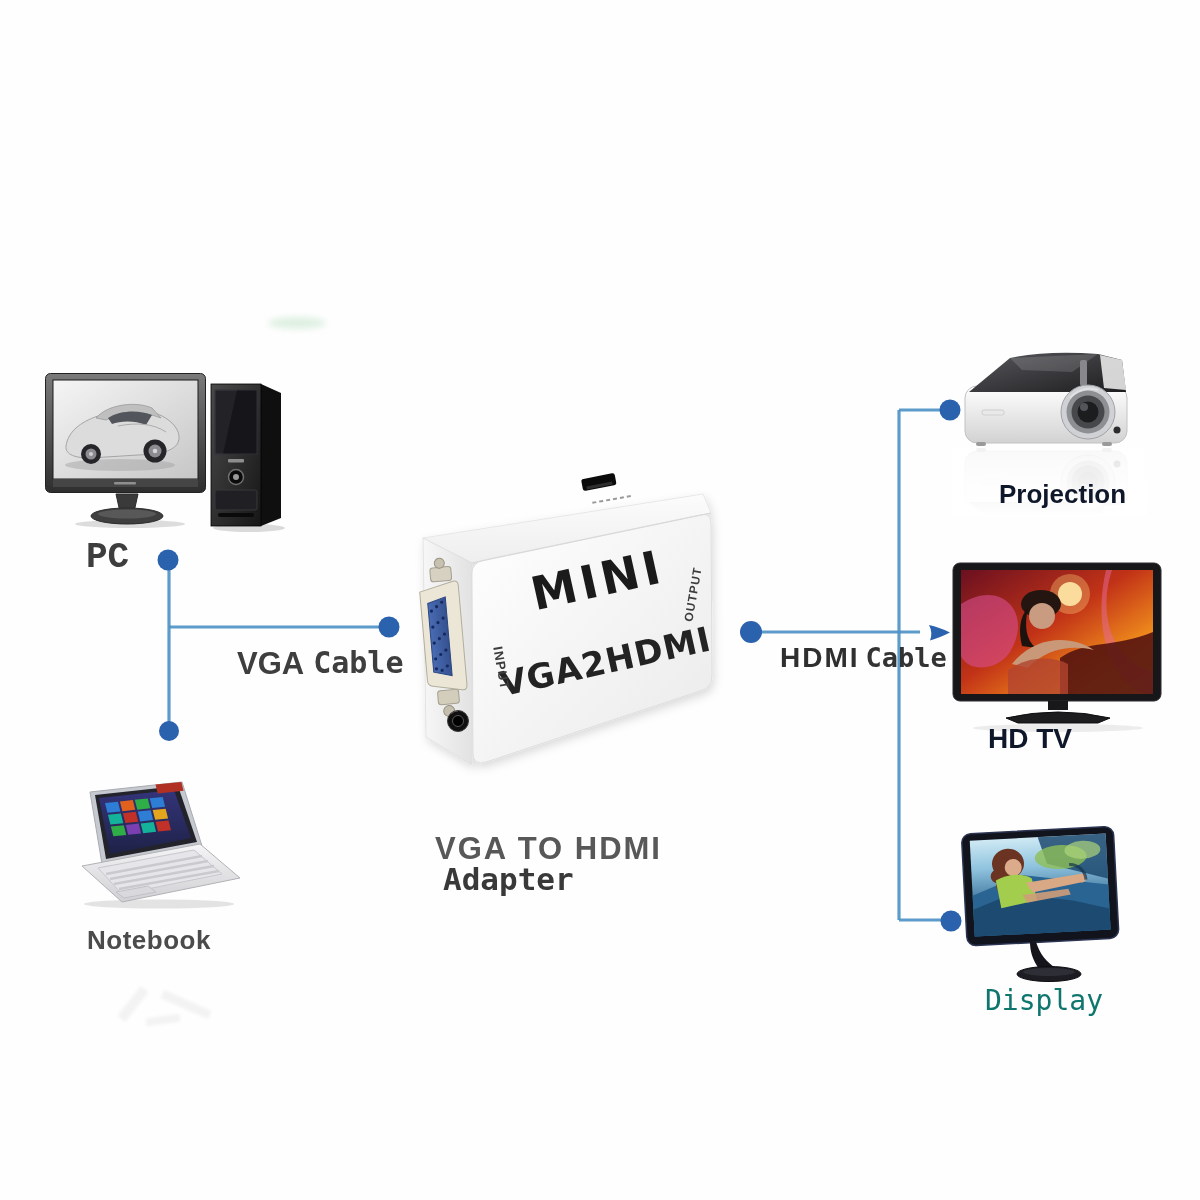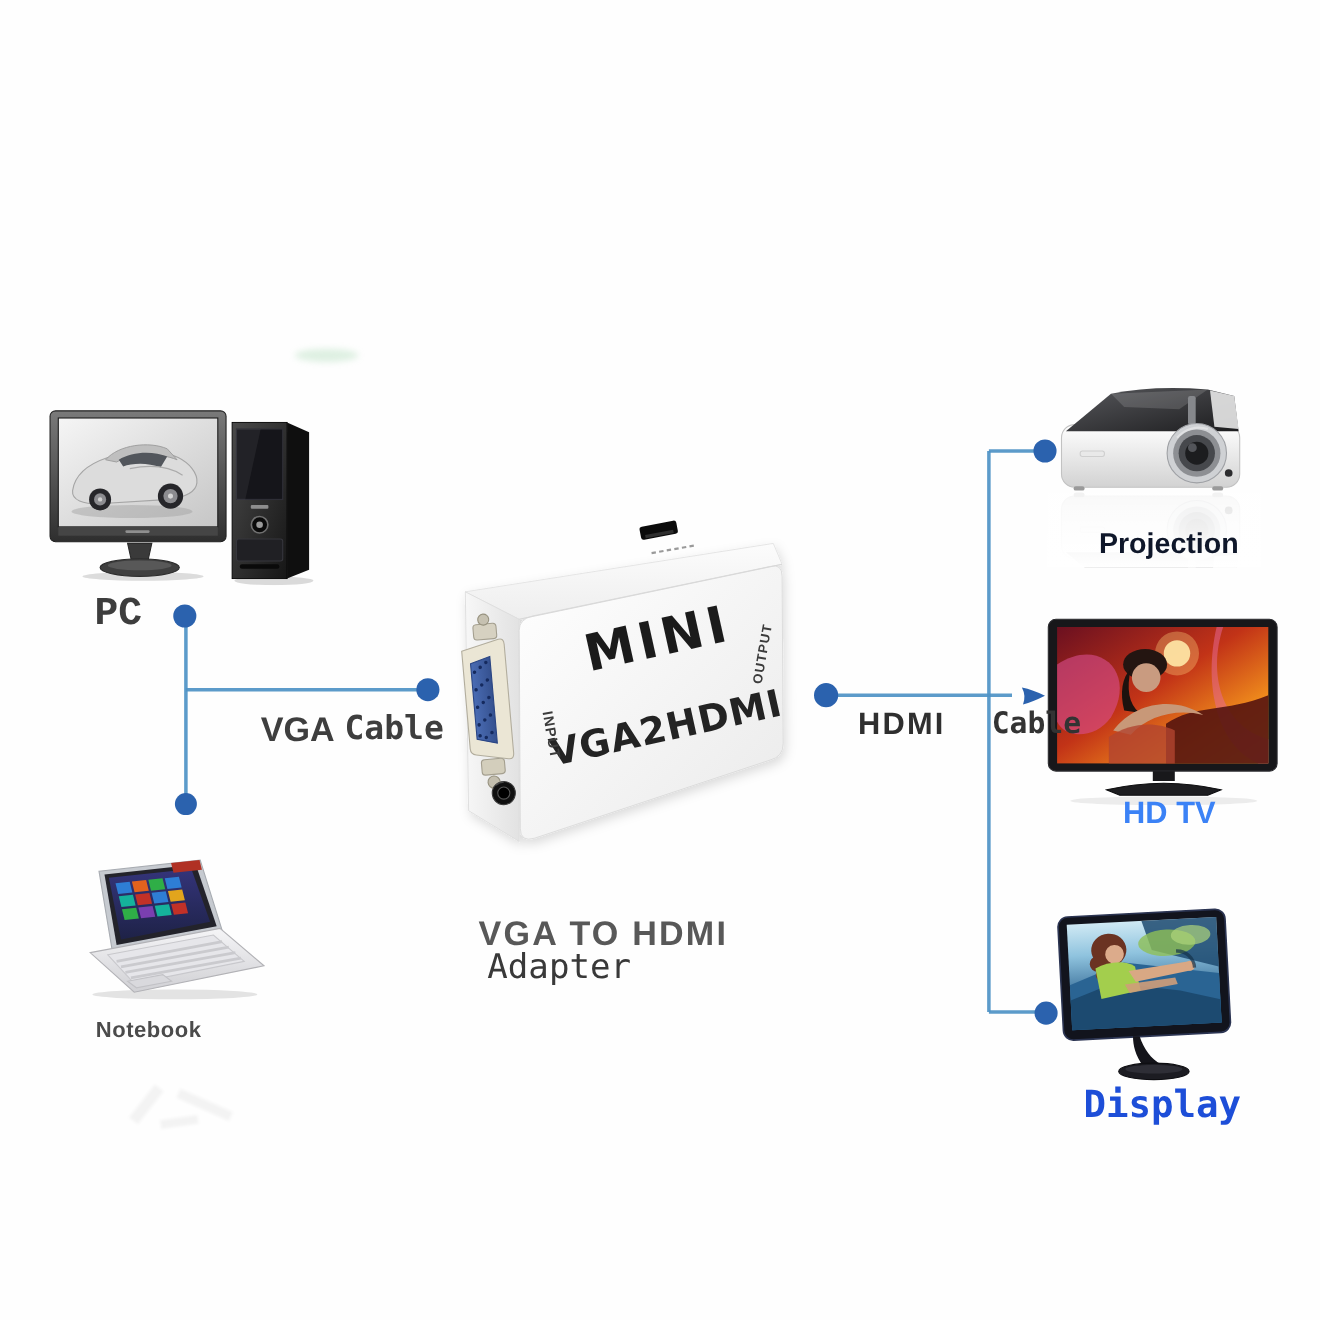--- a/index.html
+++ b/index.html
@@ -9,33 +9,33 @@
   .lbl{position:absolute;font-family:"Liberation Sans",sans-serif;font-weight:bold;
        color:#3a3a3a;white-space:nowrap;line-height:1;}
   .mono{font-family:"DejaVu Sans Mono",monospace;}
   .cap-row{display:flex;align-items:flex-start;}
   .connectors{position:absolute;left:0;top:0;}
   .cline{stroke:var(--line-color,#4E93C6);stroke-width:3.2;fill:none;opacity:.92;}
   .cdot{fill:var(--dot-color,#2B62AE);}
   .carrow{fill:var(--dot-color,#2B62AE);}
   
   .pc-label{left:86px;top:540px;font-size:36px;color:#3d3d3d;font-family:Liberation Mono, monospace;}
-  .notebook-label{left:87px;top:927px;font-size:20px;color:#4b4b4b;letter-spacing:.5px;}
+  .notebook-label{left:87px;top:927px;font-size:26px;color:#4b4b4b;letter-spacing:.5px;}
   .projection-label{left:999px;top:481px;font-size:26px;color:#0f172a;}
-  .hdtv-label{left:1021px;top:725px;font-size:28px;color:#3b82f6;}
-  .display-label{left:985px;top:987px;font-size:34px;color:#1d4ed8;font-weight:bold;}
+  .hdtv-label{left:988px;top:725px;font-size:28px;color:#0f172a;}
+  .display-label{left:985px;top:987px;font-size:28px;color:#0f766e;font-weight:normal;}
   .vga-cable-label{left:237px;top:648px;}
   .vga-cable-label .p1{font-size:31px;color:#3e3e3e;font-weight:bold;}
   .vga-cable-label .p2{font-size:30px;color:#3e3e3e;font-weight:bold;margin-left:9px;}
-  .hdmi-cable-label{left:780px;top:644px;gap:36px;}
+  .hdmi-cable-label{left:780px;top:644px;}
   .hdmi-cable-label .p1{font-size:28px;color:#2f2f2f;font-weight:bold;letter-spacing:2px;}
   .hdmi-cable-label .p2{font-size:27px;color:#333;font-weight:bold;margin-left:6px;}
   .title-label{left:435px;top:833px;flex-direction:column;}
   .title-label .p1{font-size:31px;color:#585858;font-weight:bold;letter-spacing:2px;}
-  .title-label .p2{font-size:31px;color:#393939;font-weight:normal;margin-left:8px;}
+  .title-label .p2{font-size:31px;color:#393939;font-weight:bold;margin-left:8px;}
   
   .ad-brand{font-family:"DejaVu Sans",sans-serif;font-weight:bold;font-size:46px;
             letter-spacing:4px;fill:#1b1b1b;text-anchor:middle;}
   .ad-model{font-family:"DejaVu Sans",sans-serif;font-weight:bold;font-size:34px;
             letter-spacing:1px;fill:#232323;text-anchor:middle;}
   .ad-small{font-family:"Liberation Sans",sans-serif;font-weight:bold;font-size:13px;
             letter-spacing:1px;fill:#3c3c3c;text-anchor:middle;}
   .smudge{position:absolute;border-radius:50%;filter:blur(3px);}
   .smudge-green{left:268px;top:317px;width:58px;height:12px;background:rgba(140,205,155,.28);}
   .wm{position:absolute;background:rgba(0,0,0,.045);filter:blur(1.5px);}

